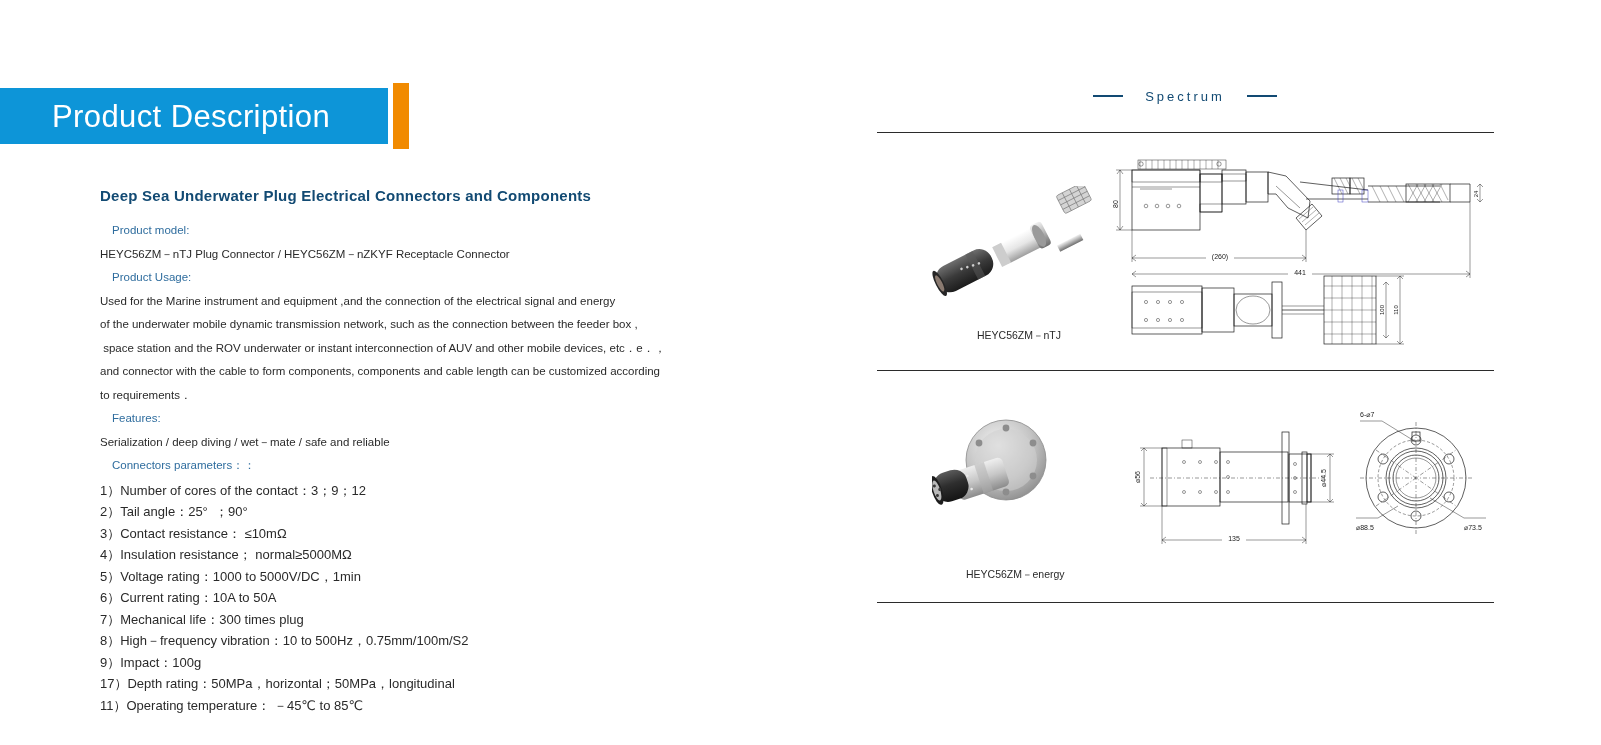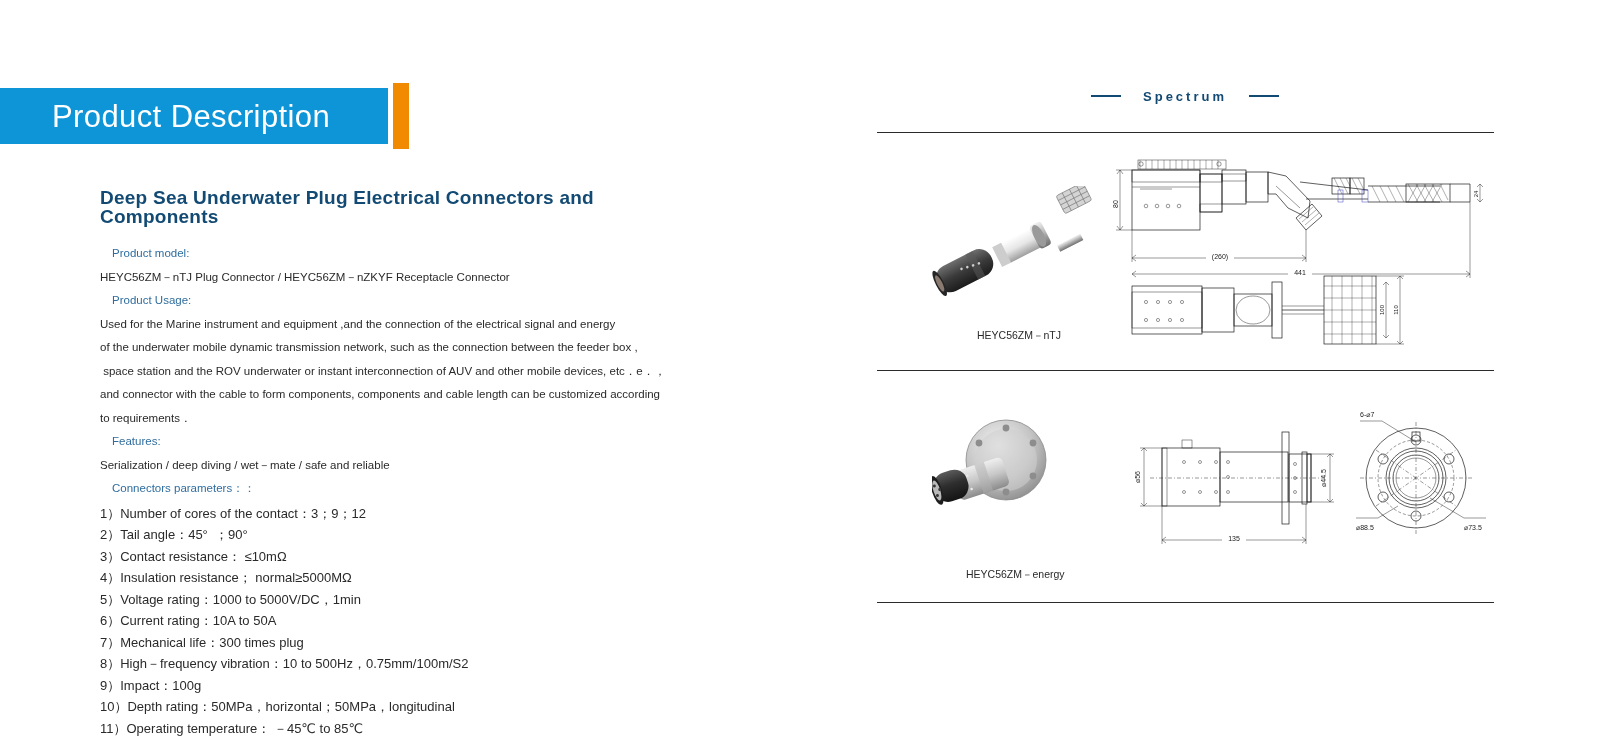--- a/index.html
+++ b/index.html
@@ -13,34 +13,34 @@
 
   #section-banner{position:absolute;left:0;top:88px;width:388px;height:56px;
      background:#0d95d8;display:flex;align-items:center;}
   #section-banner .banner-text{
      color:#ffffff;font-size:31px;font-weight:400;letter-spacing:.4px;
      padding-left:52px;line-height:1;}
   #banner-accent{position:absolute;left:393px;top:83px;width:16px;height:66px;background:#f18a00;}
 
   #desc-body{position:absolute;left:100px;top:188px;width:600px;}
   #product-heading{
-     color:#124a73;font-size:19px;font-weight:bold;letter-spacing:.25px;
+     color:#124a73;font-size:15px;font-weight:bold;letter-spacing:.25px;
      margin:0 0 22px 0;line-height:1;}
 
   .sub-head{color:#2f6d9e;font-size:11.5px;line-height:1;margin:0 0 12px 12px;}
   .body-line{color:#2a2a2a;font-size:11.5px;line-height:1;margin:0 0 12px 0;white-space:pre;}
   .spec-line{color:#2a2a2a;font-size:13px;line-height:1;margin:0 0 8.5px 0;white-space:pre;}
 
   
   #right-column{position:absolute;left:870px;top:0;width:731px;height:745px;}
 
   #spectrum-header{position:absolute;left:200px;top:84px;width:230px;height:24px;
      display:flex;align-items:center;justify-content:center;gap:22px;}
   #spectrum-header .rule{width:30px;height:2px;background:#124a73;display:block;}
-  #spectrum-title{color:#124a73;font-size:13px;font-weight:bold;letter-spacing:3px;}
+  #spectrum-title{color:#124a73;font-size:13px;font-weight:normal;letter-spacing:3px;}
 
   .hrule{position:absolute;height:1px;background:#2b2b2b;}
   #rule-top{left:7px;top:132px;width:617px;}
   #rule-mid{left:7px;top:370px;width:617px;}
   #rule-bot{left:7px;top:602px;width:617px;}
 
   .fig-label{position:absolute;color:#2a2a2a;font-size:10.5px;}
   #fig-label-1{left:107px;top:329px;}
   #fig-label-2{left:96px;top:568px;}
 
@@ -85,29 +85,29 @@
     </div>
 
     <div>
       <div class="sub-head">Features:</div>
       <div class="body-line">Serialization / deep diving / wet－mate / safe and reliable</div>
     </div>
 
     <div>
       <div class="sub-head">Connectors parameters：：</div>
       <div class="spec-line">1）Number of cores of the contact：3；9；12</div>
-      <div class="spec-line">2）Tail angle：45°  ；90°</div>
+      <div class="spec-line">2）Tail angle：25°  ；90°</div>
       <div class="spec-line">3）Contact resistance： ≤10mΩ</div>
       <div class="spec-line">4）Insulation resistance； normal≥5000MΩ</div>
       <div class="spec-line">5）Voltage rating：1000 to 5000V/DC，1min</div>
       <div class="spec-line">6）Current rating：10A to 50A</div>
       <div class="spec-line">7）Mechanical life：300 times plug</div>
       <div class="spec-line">8）High－frequency vibration：10 to 500Hz，0.75mm/100m/S2</div>
       <div class="spec-line">9）Impact：100g</div>
-      <div class="spec-line">10）Depth rating：50MPa，horizontal；50MPa，longitudinal</div>
+      <div class="spec-line">17）Depth rating：50MPa，horizontal；50MPa，longitudinal</div>
       <div class="spec-line">11）Operating temperature： －45℃ to 85℃</div>
     </div>
 
   </div>
 </div>
 
 <div id="right-column">
 
   <div id="spectrum-header">
     <span class="rule"></span>

